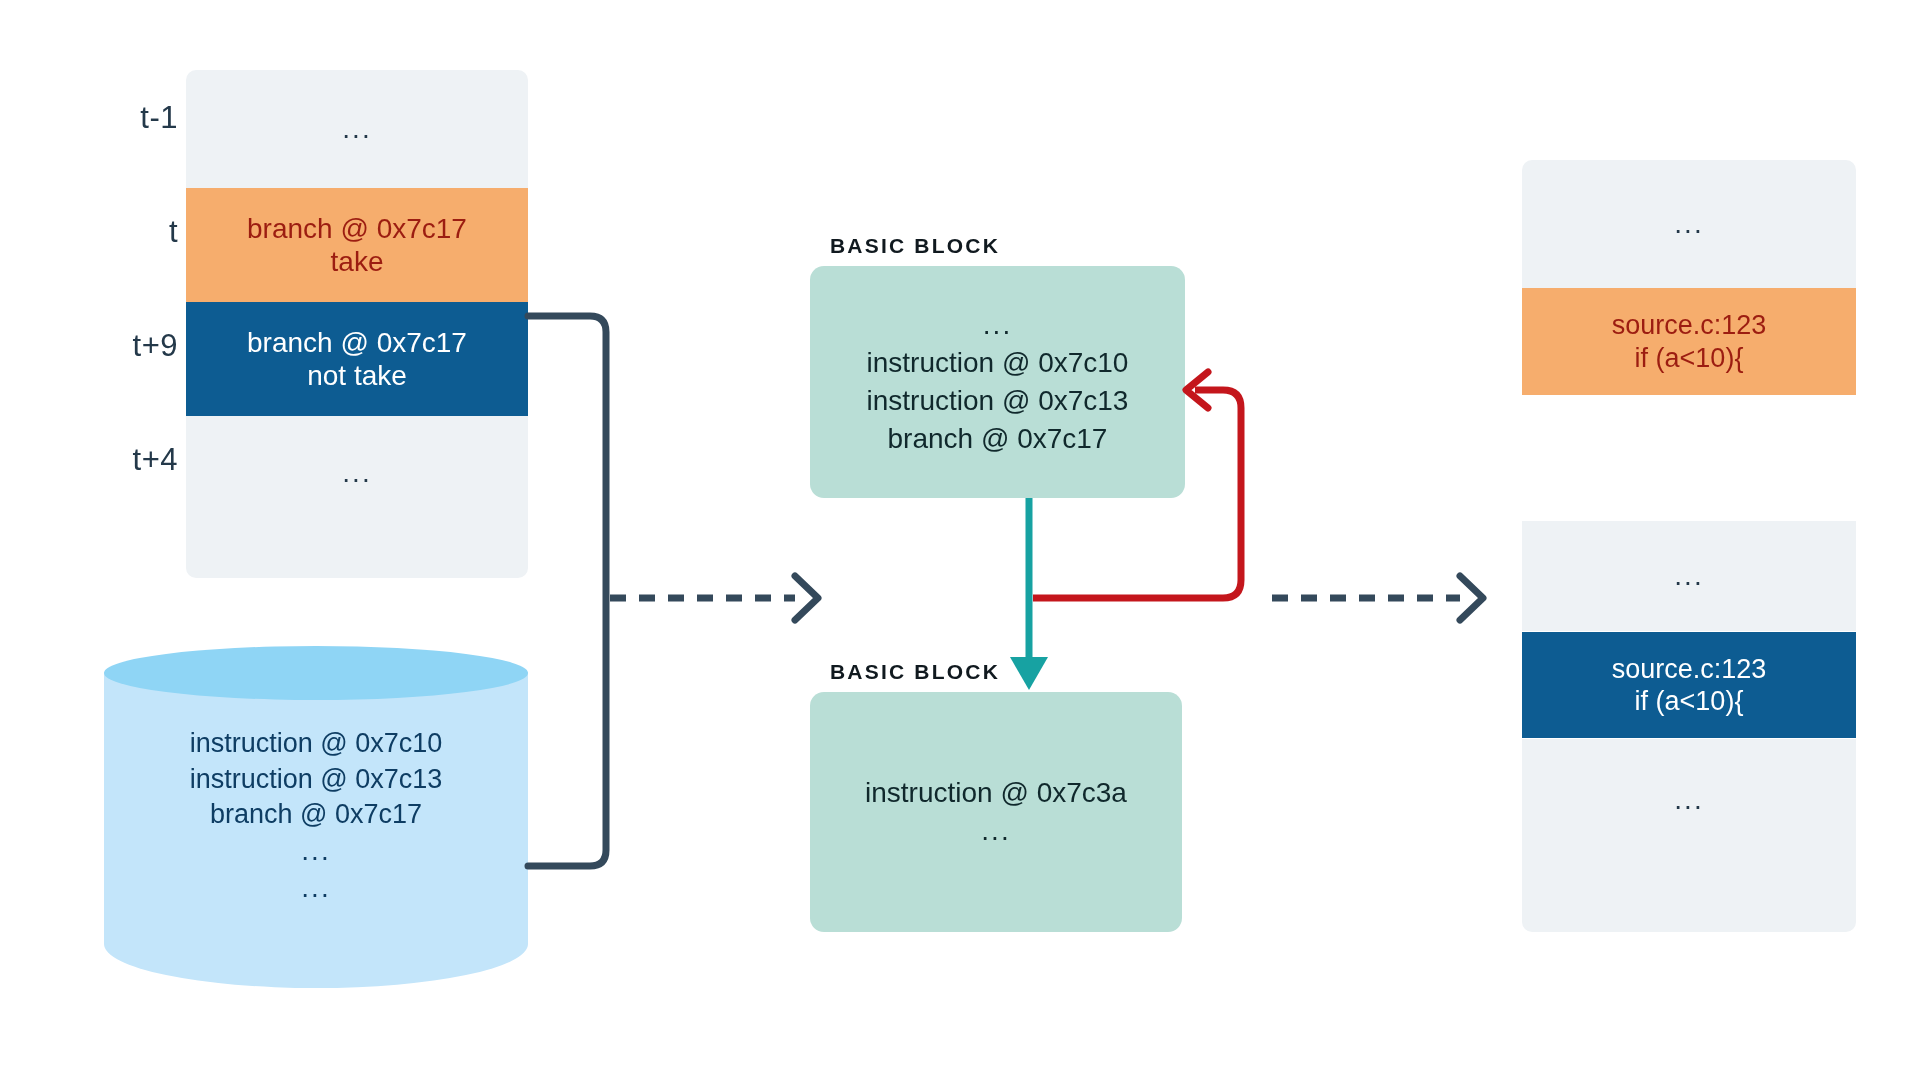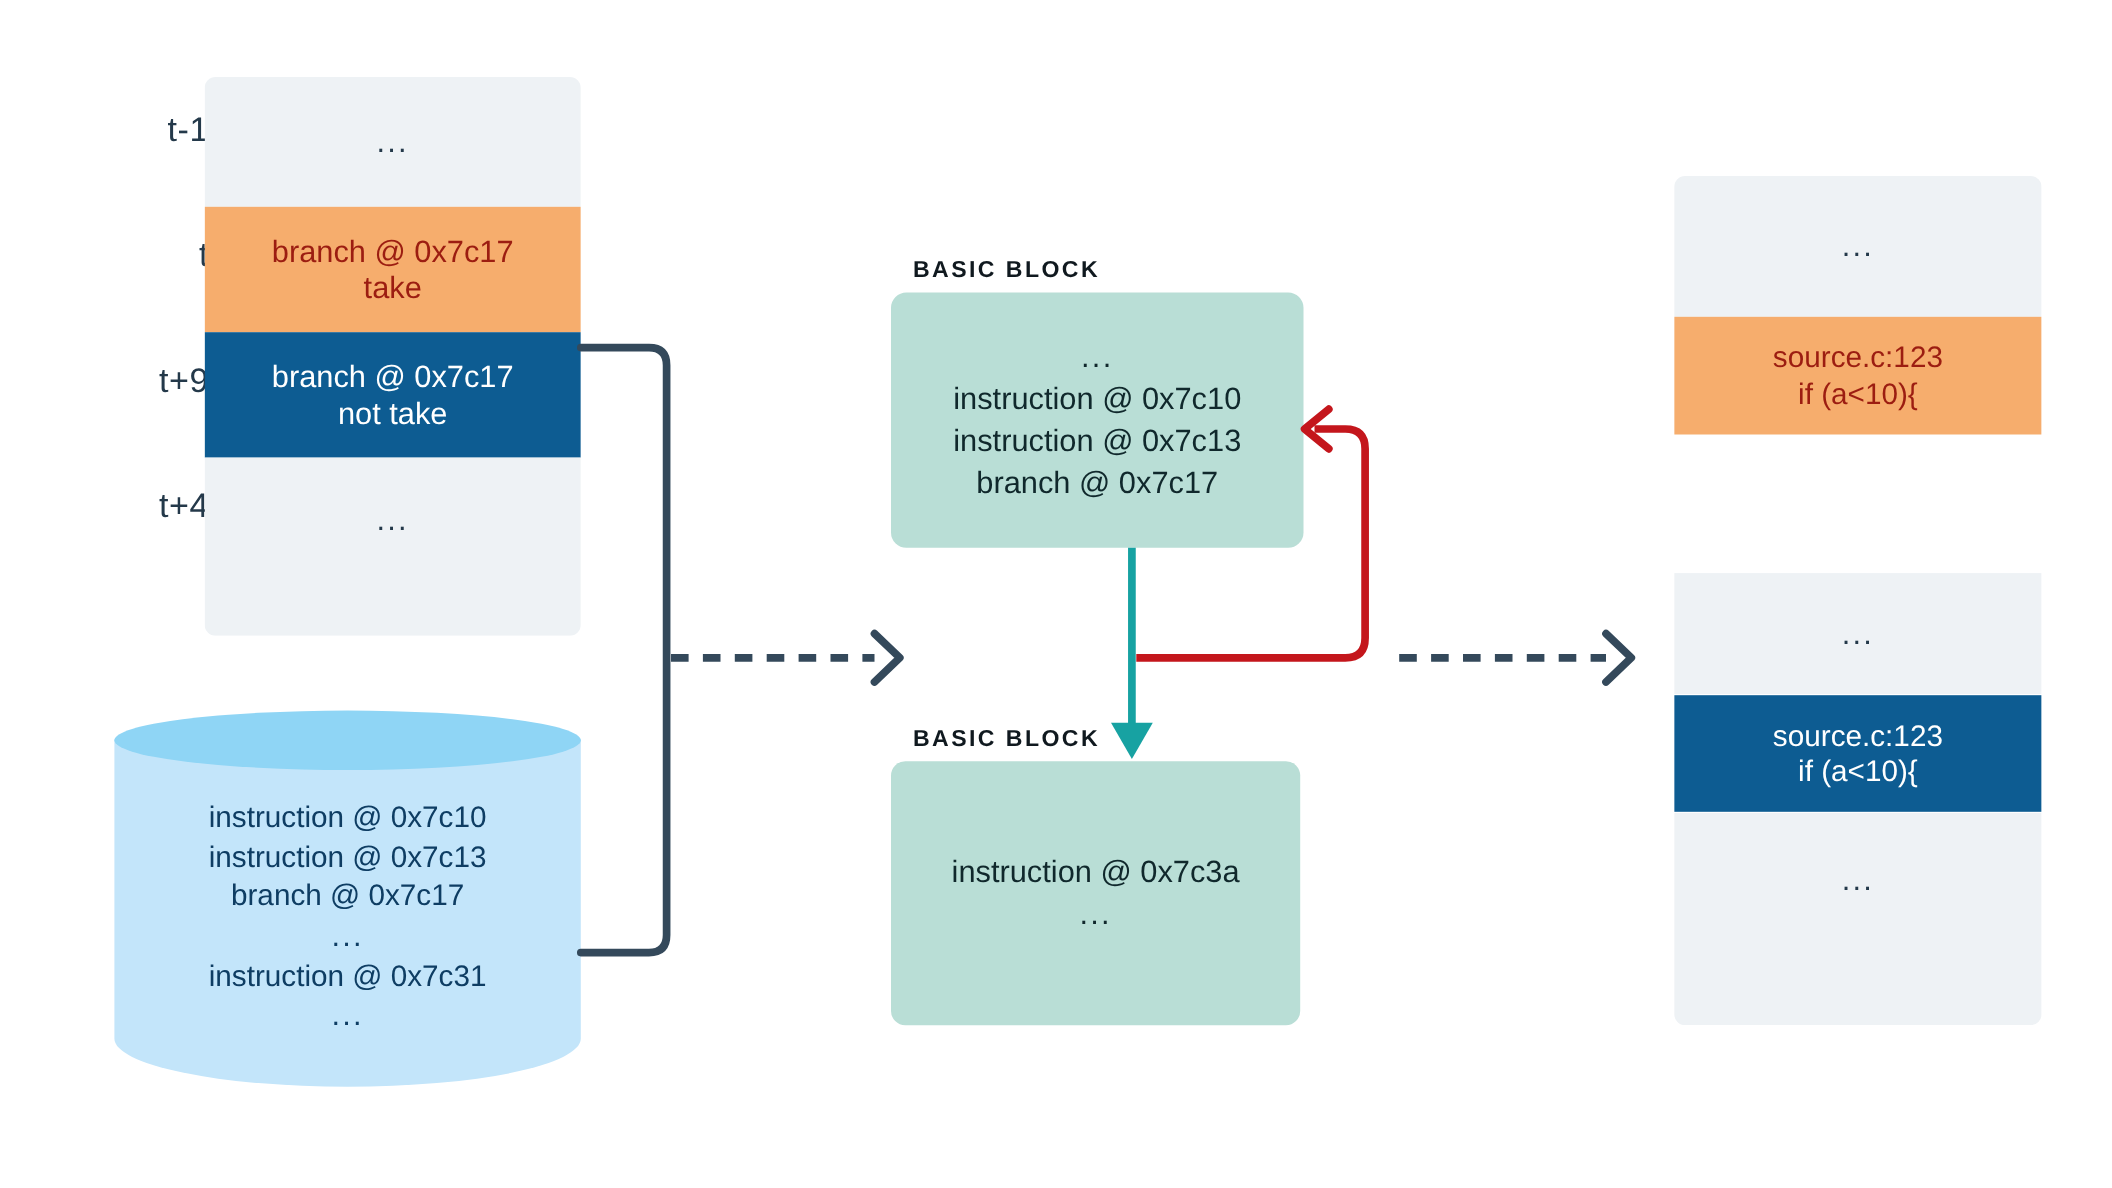--- a/index.html
+++ b/index.html
@@ -18,21 +18,21 @@
   .stage {
     position: absolute;
     left: 0; top: 0;
     width: 1920px;
     height: 1080px;
   }
 
   
   #timeline-labels {
     position: absolute;
-    left: 100px;
+    left: 88px;
     top: 70px;
     width: 90px;
     height: 500px;
   }
   .tl-label {
     position: absolute;
     right: 0;
     font-size: 31px;
     color: #24394a;
     letter-spacing: .5px;
@@ -188,35 +188,34 @@
   </div>
 
   <div id="instruction-stream">
     <div id="cyl-body"></div>
     <div id="cyl-top"></div>
     <div id="cyl-text">
       <div>instruction @ 0x7c10</div>
       <div>instruction @ 0x7c13</div>
       <div>branch @ 0x7c17</div>
       <div class="dots">...</div>
-      <div>instruction @ 0x7c31</div>
       <div class="dots">...</div>
     </div>
   </div>
 
   <div class="bb-caption" style="left:830px; top:234px;">BASIC BLOCK</div>
   <div class="bb-box" style="left:810px; top:266px; width:375px; height:232px;">
     <div class="dots">...</div>
     <div>instruction @ 0x7c10</div>
     <div>instruction @ 0x7c13</div>
     <div>branch @ 0x7c17</div>
   </div>
 
   <div class="bb-caption" style="left:830px; top:660px;">BASIC BLOCK</div>
-  <div class="bb-box" style="left:810px; top:692px; width:372px; height:240px;border-radius:13px;">
+  <div class="bb-box" style="left:810px; top:692px; width:372px; height:240px;">
     <div>instruction @ 0x7c3a</div>
     <div class="dots">...</div>
   </div>
 
   <div id="source-stack">
     <div class="src-row plain" style="top:0px; height:128px;">
       <div class="dots">...</div>
     </div>
     <div class="src-row hl-orange" style="top:128px; height:107px;">
       <div>source.c:123</div>

